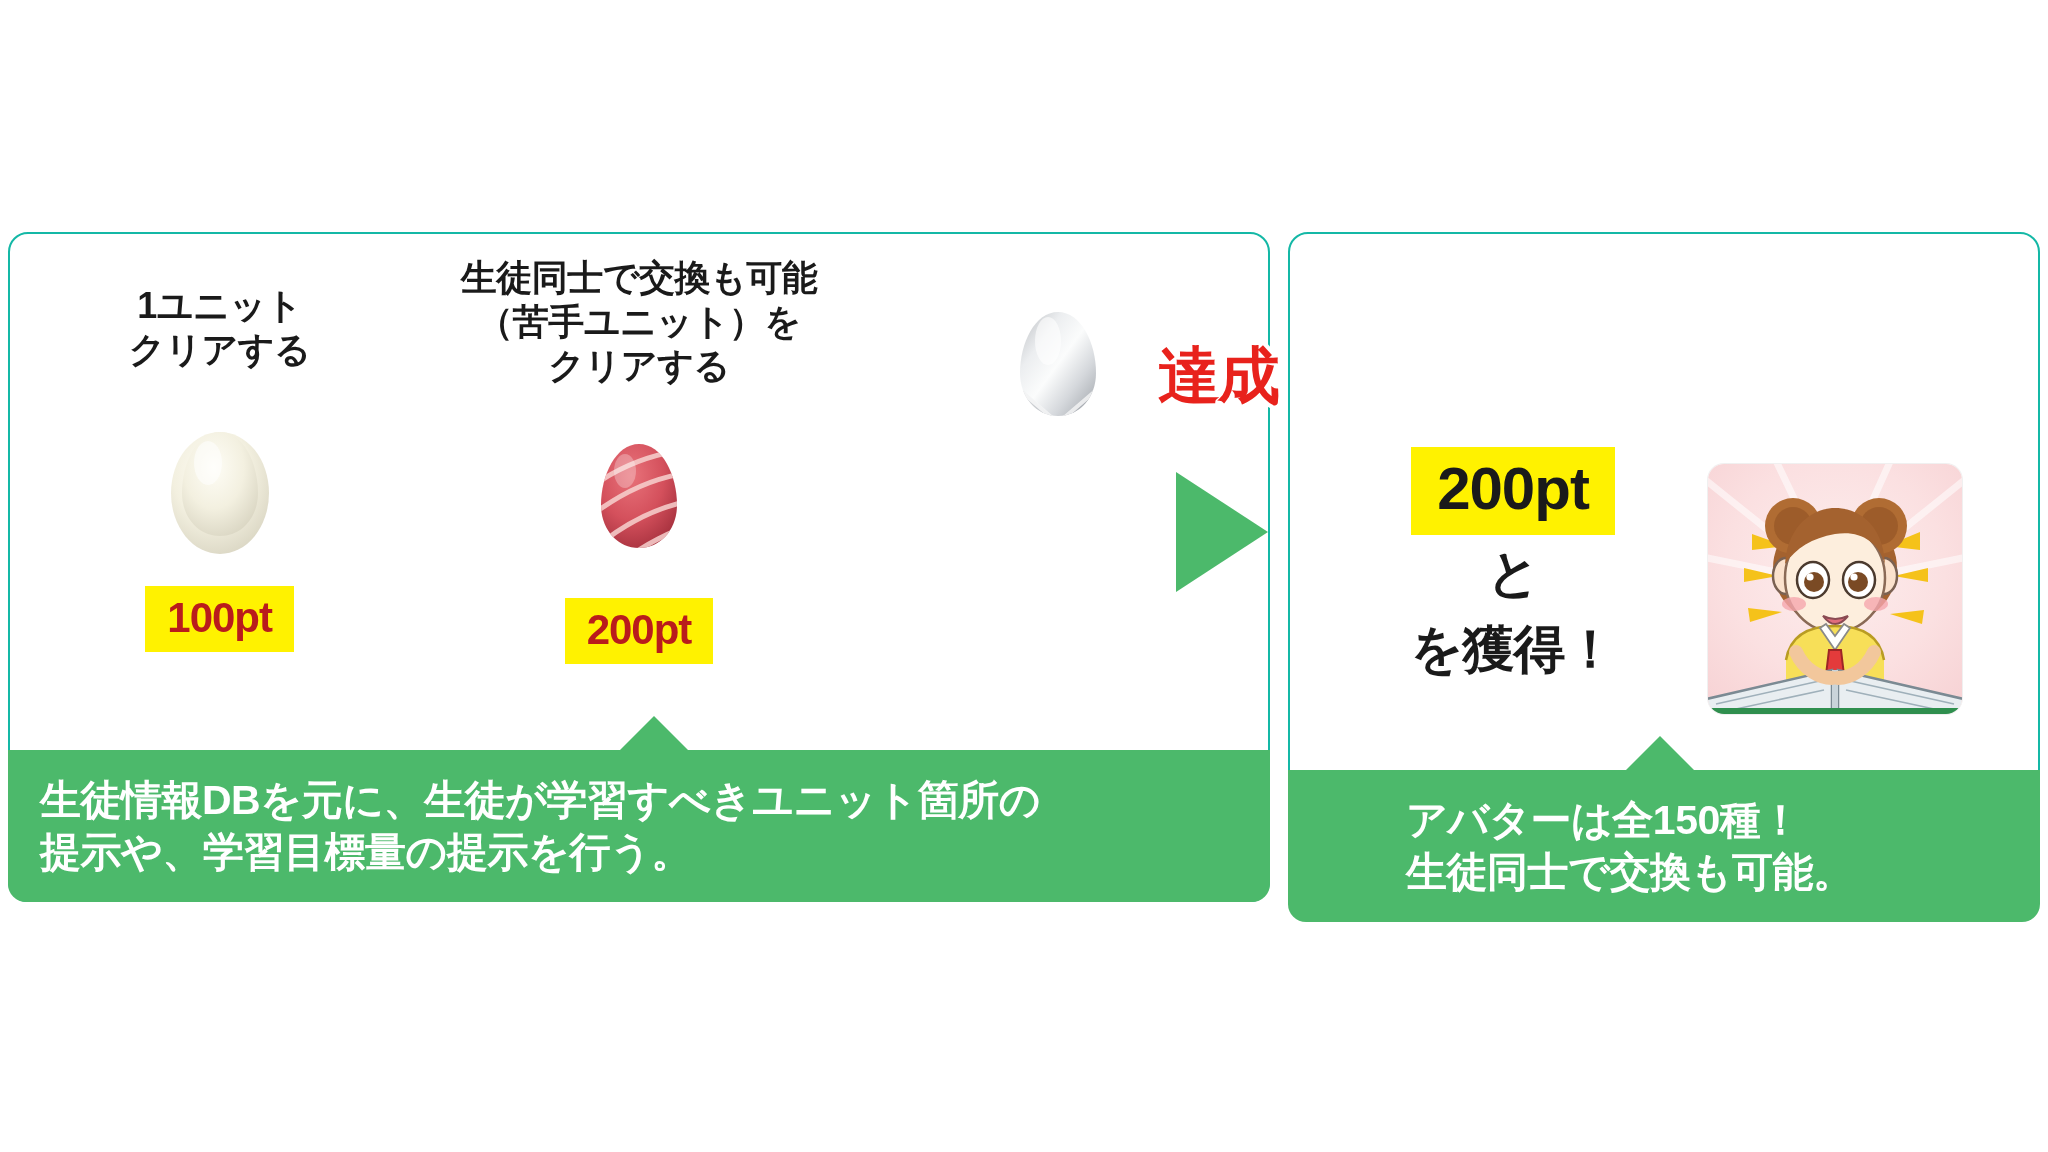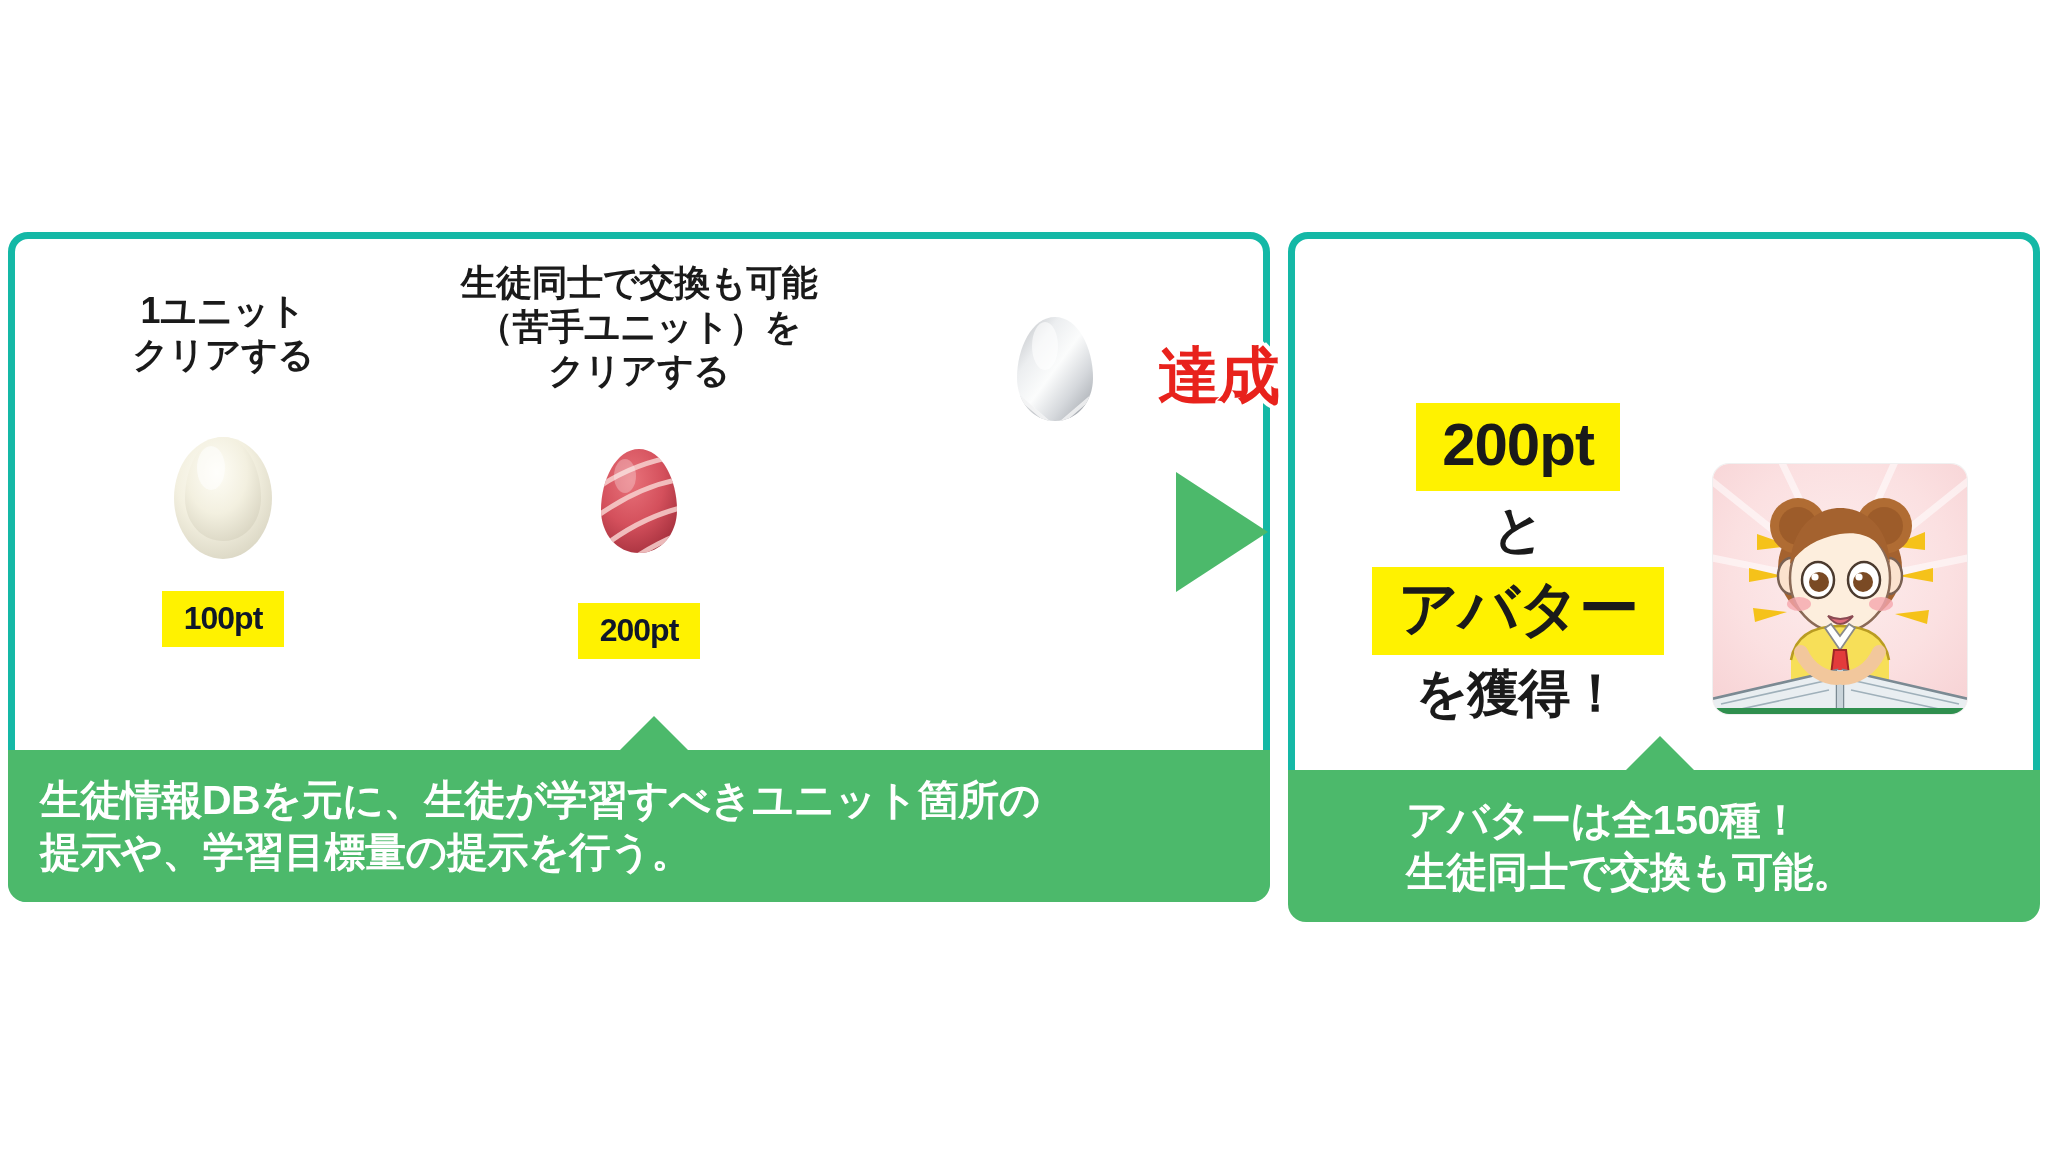--- a/index.html
+++ b/index.html
@@ -9,21 +9,21 @@
     font-family:"Liberation Sans","DejaVu Sans",sans-serif;
     overflow:hidden;
     position:relative;
   }
   .stage{position:absolute;left:0;top:0;width:2048px;height:1152px;}
 
   
   .panel{
     position:absolute;
     box-sizing:border-box;
-    border:7px solid #14b8a6;
+    border:2px solid #14b8a6;
     border-radius:20px;
     background:#ffffff;
   }
   #panel-earn{ left:8px;  top:232px; width:1262px; height:670px; }
   #panel-reward{ left:1288px; top:232px; width:752px; height:670px; }
 
   
   .earn-cols{
     position:absolute;left:0;top:0;width:100%;height:480px;
     display:flex;align-items:flex-start;justify-content:space-around;
@@ -47,23 +47,23 @@
   .earn-col.c3 .earn-title{min-height:92px;padding-top:28px;}
 
   
   .egg-wrap{height:200px;display:flex;align-items:center;justify-content:center;margin-top:4px;}
   .egg{ width:112px;height:150px; position:relative; }
   .egg svg{display:block;width:100%;height:100%;}
 
   
   .pt-badge{
     background:#fff200;
-    color:#0f172a;
+    color:#b91c1c;
     font-weight:bold;
-    font-size:32px;
+    font-size:42px;
     line-height:1;
     padding:11px 22px 13px 22px;
     margin-top:6px;
     letter-spacing:-1px;
     white-space:nowrap;
   }
 
   
   .caption{
     position:absolute;
@@ -246,21 +246,20 @@
     <div id="achieve-arrow"></div>
     <div id="achieve-label">達成！</div>
   </div>
 
   <div class="panel" id="panel-reward">
     <div id="reward-inner">
 
       <div id="reward-lines">
         <div class="rw-hl">200pt</div>
         <div class="rw-plain">と</div>
-        <div class="rw-hl">アバター</div>
         <div class="rw-plain">を獲得！</div>
       </div>
 
       <div id="reward-avatar">
         <svg viewBox="0 0 254 250" aria-hidden="true">
           <defs>
             <radialGradient id="avBg" cx="50%" cy="42%" r="72%">
               <stop offset="0%" stop-color="#fdeeee"></stop>
               <stop offset="60%" stop-color="#fbe0e1"></stop>
               <stop offset="100%" stop-color="#f7d3d5"></stop>

